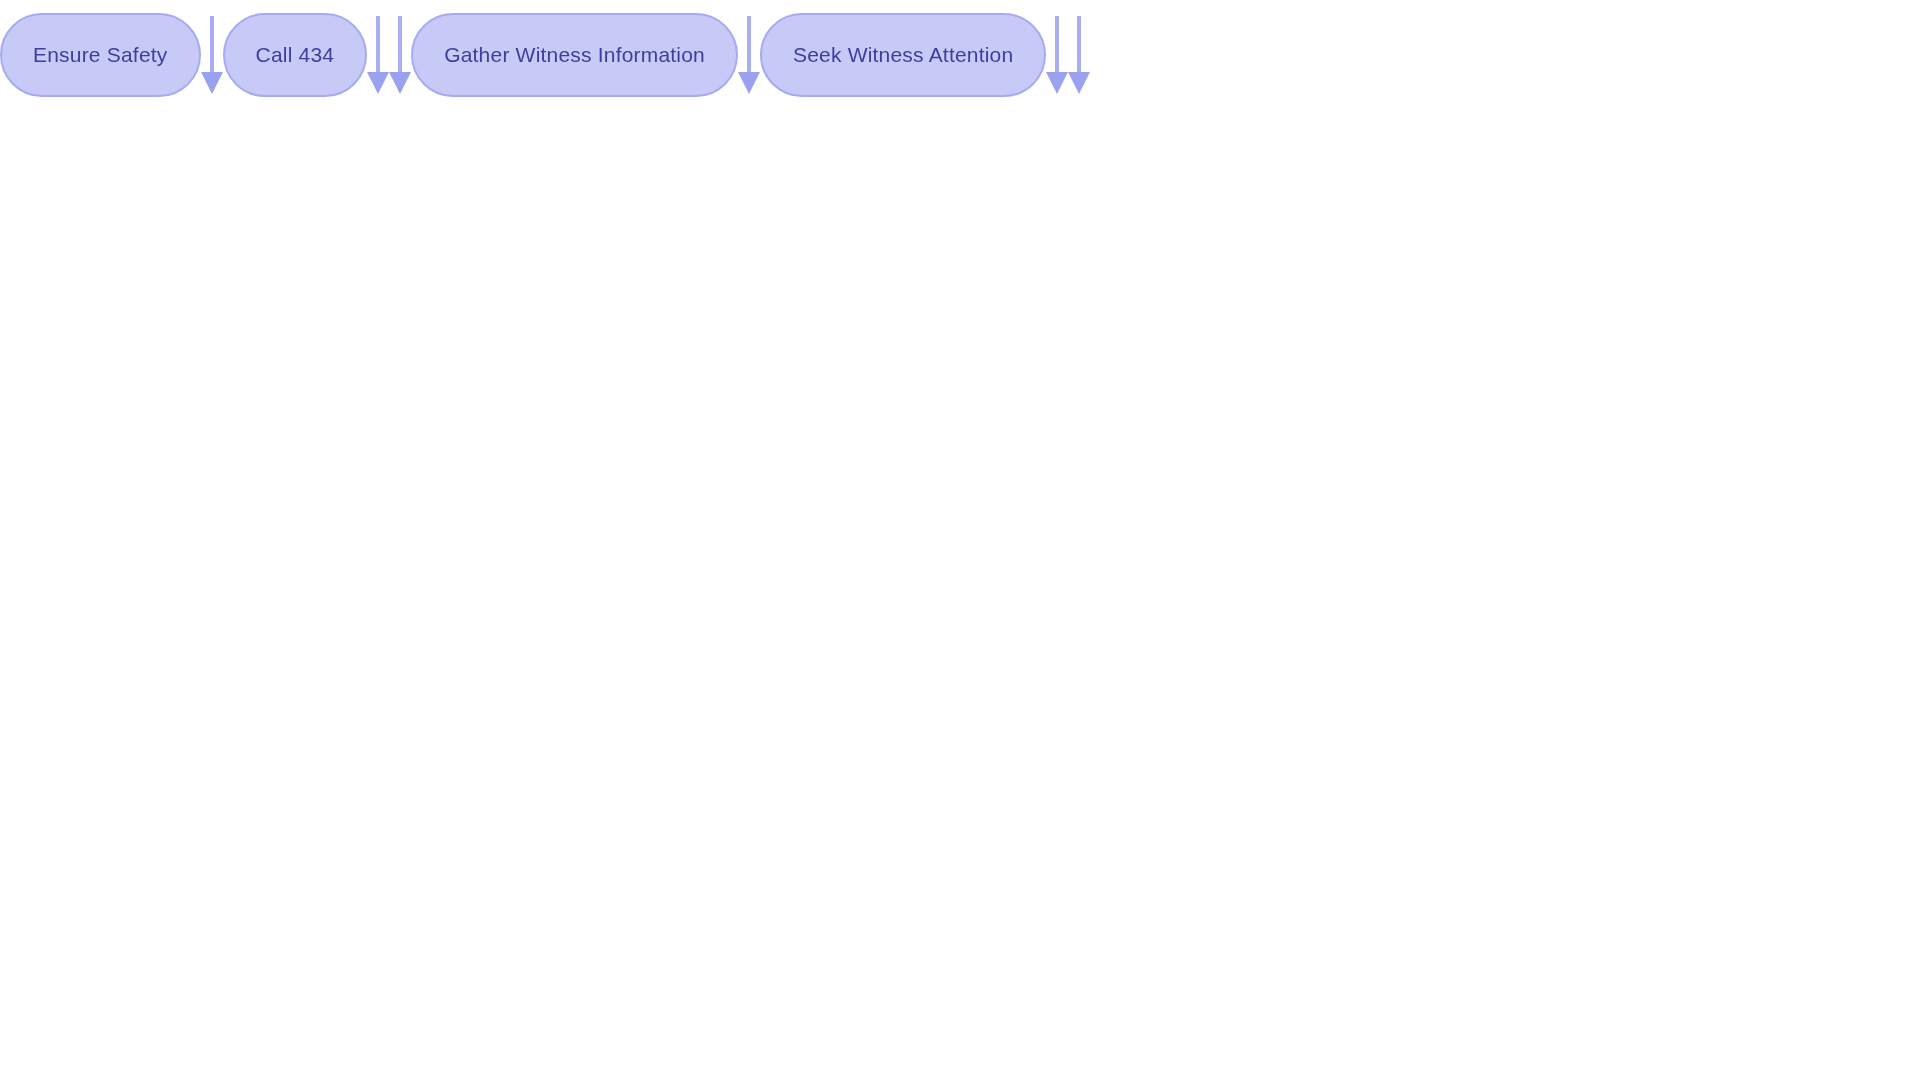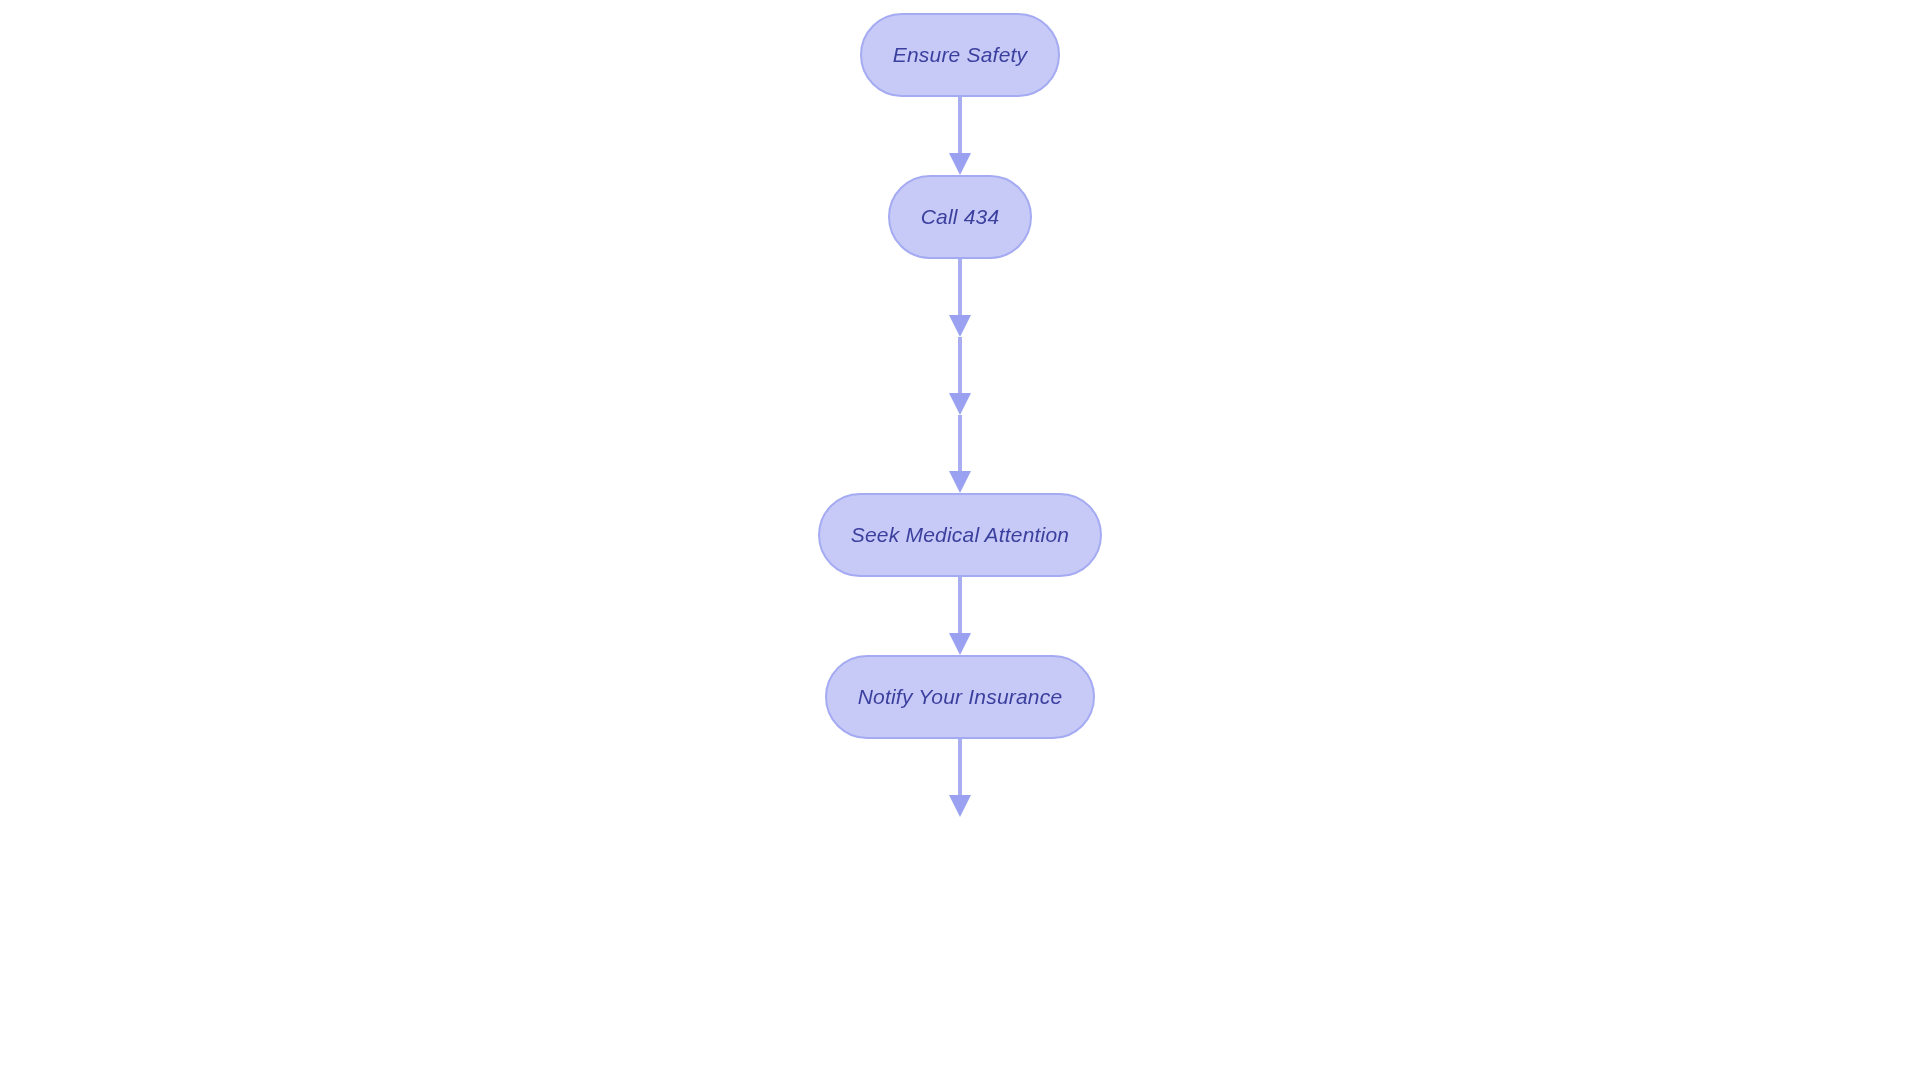--- a/index.html
+++ b/index.html
@@ -20,24 +20,23 @@
     font-family: "Liberation Sans", sans-serif;
     overflow: hidden;
   }
   .canvas {
     width: 1920px;
     height: 1083px;
     position: relative;
   }
   .flow {
     display: flex;
-    flex-direction: column;
+    flex-direction: row;
     align-items: center;
     padding-top: 13px;
-    font-style: italic;
   }
   .node {
     height: 84px;
     border-radius: 42px;
     background: var(--node-fill);
     border: 2px solid var(--node-border);
     display: flex;
     align-items: center;
     justify-content: center;
     padding: 0 31px;
@@ -93,38 +92,38 @@
     <div class="arrow-line"></div>
     <div class="arrow-head"></div>
   </div>
 
 
   <div class="arrow">
     <div class="arrow-line"></div>
     <div class="arrow-head"></div>
   </div>
 
-
-  <div class="arrow">
-    <div class="arrow-line"></div>
-    <div class="arrow-head"></div>
-  </div>
-
   <div class="node">
-    <span class="node-label">Seek Medical Attention</span>
+    <span class="node-label">Gather Witness Information</span>
   </div>
 
   <div class="arrow">
     <div class="arrow-line"></div>
     <div class="arrow-head"></div>
   </div>
 
   <div class="node">
-    <span class="node-label">Notify Your Insurance</span>
+    <span class="node-label">Seek Witness Attention</span>
   </div>
+
+  <div class="arrow">
+    <div class="arrow-line"></div>
+    <div class="arrow-head"></div>
+  </div>
+
 
   <div class="arrow">
     <div class="arrow-line"></div>
     <div class="arrow-head"></div>
   </div>
 
 </div>
 </div>
 
 </body></html>

